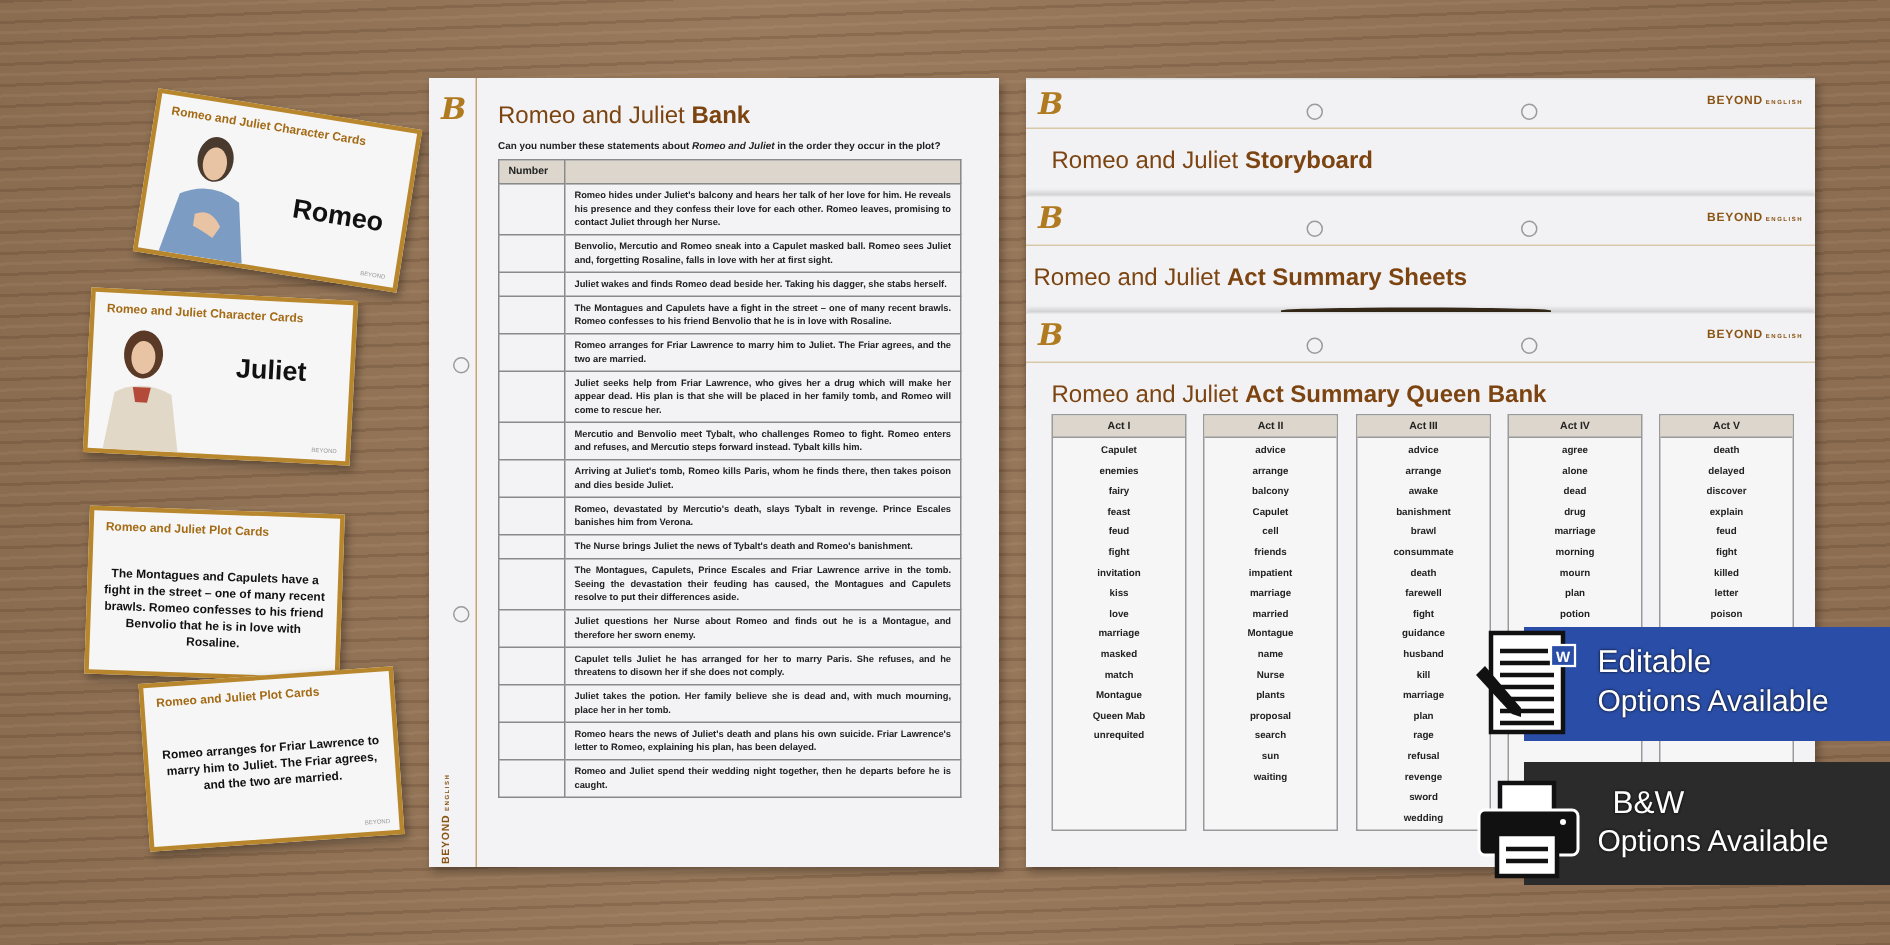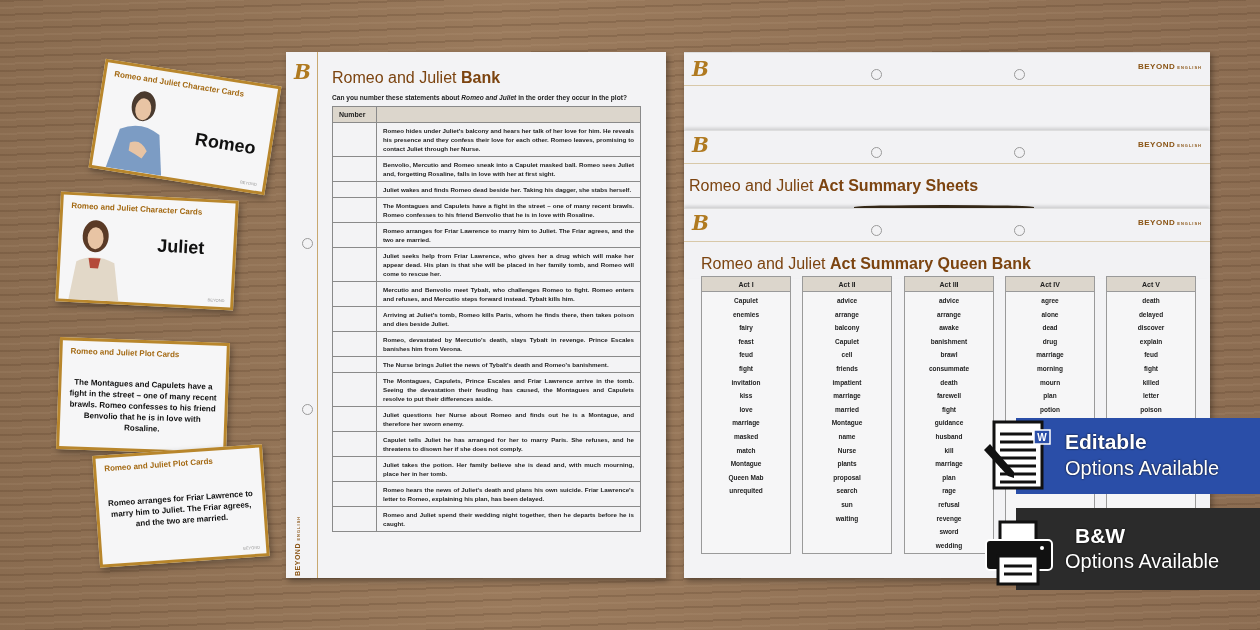--- a/index.html
+++ b/index.html
@@ -24,21 +24,21 @@
 table.plot td.txt{padding:3px 6px;line-height:9px;font-weight:bold;text-align:justify}
 .hole{position:absolute;width:11px;height:11px;border:1px solid #9a9a9a;border-radius:50%}
 .sheetbar{position:absolute;left:0;right:0;height:46px;background:#f2f2f4;border-top:1px solid #ddd}
 .sheetbar .sep{position:absolute;left:0;right:0;top:32px;height:1px;background:#d8c8a8}
 .beyond{position:absolute;right:8px;top:9px;font-size:8px;font-weight:bold;color:#8a5414;letter-spacing:.5px}
 .beyond small{font-size:4px;letter-spacing:1px;margin-left:2px}
 .wb{position:absolute;top:276px;width:90px;height:278px;border:1px solid #9a9a9a;background:#f6f6f7}
 .wb .wh{height:15px;background:#dcd6cc;border-bottom:1px solid #9a9a9a;font-size:7px;font-weight:bold;text-align:center;line-height:15px;color:#222}
 .wb .wi{font-size:6.5px;font-weight:bold;text-align:center;color:#222;height:13.6px;line-height:13.6px}
 .badge{position:absolute;color:#fff;text-shadow:0 0 2px #000}
-.badge .t1{font-size:21px;font-weight:bold}
+.badge .t1{font-size:21px;font-weight:normal}
 .badge .t2{font-size:20px}
 </style>
 </head>
 <body>
 
 <div class="card" style="left:96px;top:72px;width:178px;height:110px;transform:rotate(9deg)">
   <div class="ct">Romeo and Juliet Character Cards</div>
   <svg class="fig" style="left:4px;top:16px" width="70" height="88" viewBox="0 0 70 88">
     <ellipse cx="38" cy="22" rx="12" ry="15" fill="#4a3a2e"></ellipse>
     <ellipse cx="38" cy="25" rx="8" ry="11" fill="#e8c4a4"></ellipse>
@@ -163,20 +163,21 @@
 </div>
 
 <div class="sheet" style="left:684px;top:52px;width:526px;height:526px">
 
   <div class="sheetbar" style="top:0;height:76px">
     <div class="logo" style="position:absolute;left:8px;top:4px">B</div>
     <div class="hole" style="left:187px;top:16px"></div>
     <div class="hole" style="left:330px;top:16px"></div>
     <div class="beyond"><span>BEYOND</span><small>ENGLISH</small></div>
     <div class="sep"></div>
+    <div class="h1" style="position:absolute;left:17px;top:46px"><span>Romeo and Juliet </span><b>Storyboard</b></div>
   </div>
 
   <div class="sheetbar" style="top:78px;height:78px;box-shadow:0 -2px 3px rgba(0,0,0,.15)">
     <div class="logo" style="position:absolute;left:8px;top:2px">B</div>
     <div class="hole" style="left:187px;top:16px"></div>
     <div class="hole" style="left:330px;top:16px"></div>
     <div class="beyond"><span>BEYOND</span><small>ENGLISH</small></div>
     <div class="sep"></div>
     <div class="h1" style="position:absolute;left:5px;top:46px"><span>Romeo and Juliet </span><b>Act Summary Sheets</b></div>
     <div style="position:absolute;left:170px;top:74px;width:180px;height:4px;background:#3a2c1a;border-radius:50% 50% 0 0"></div>

